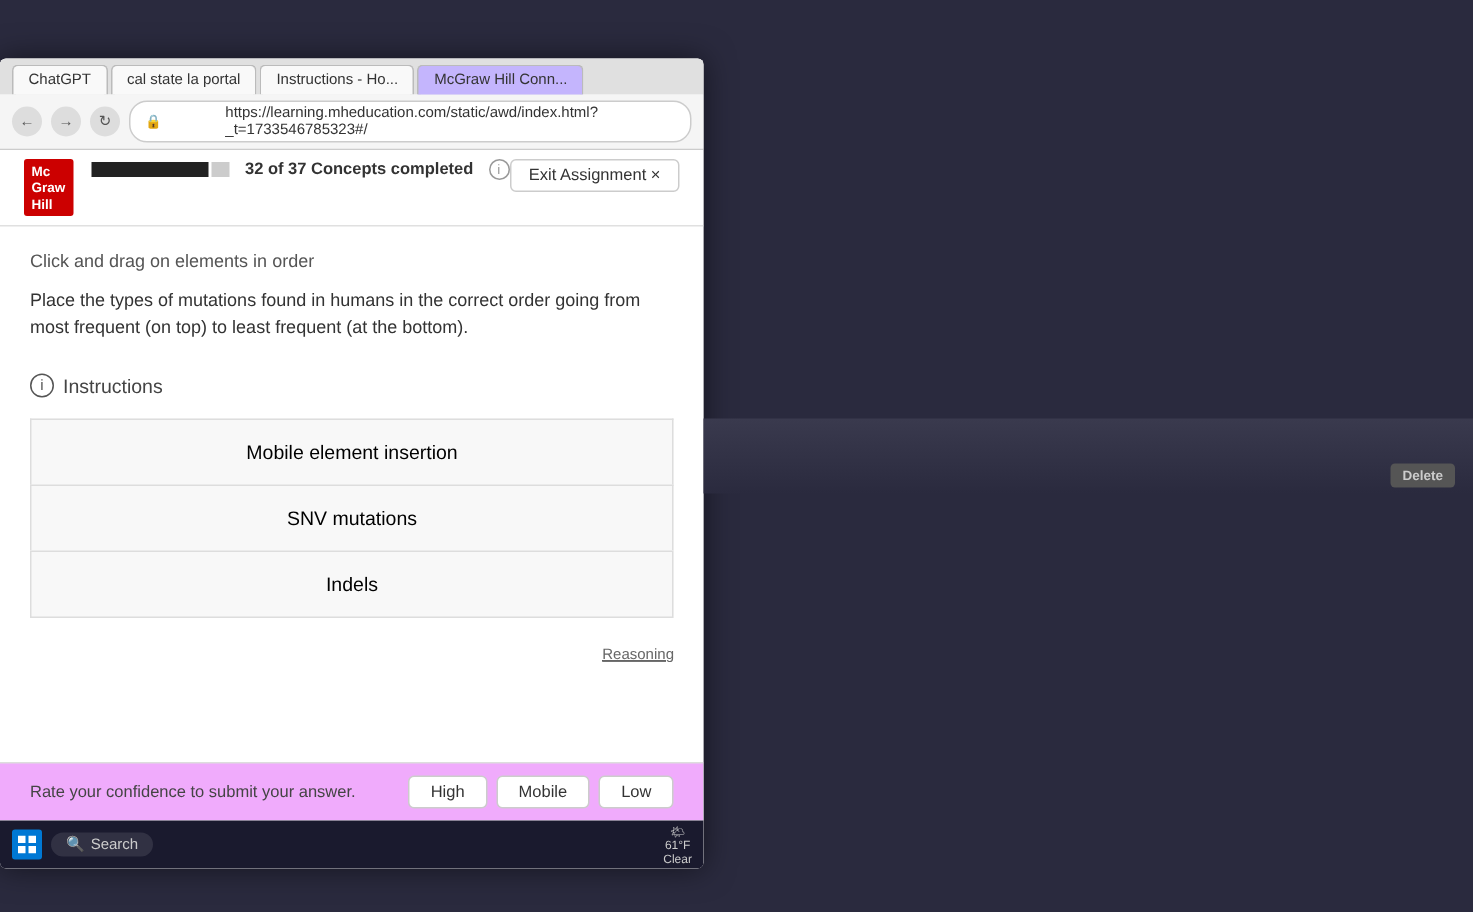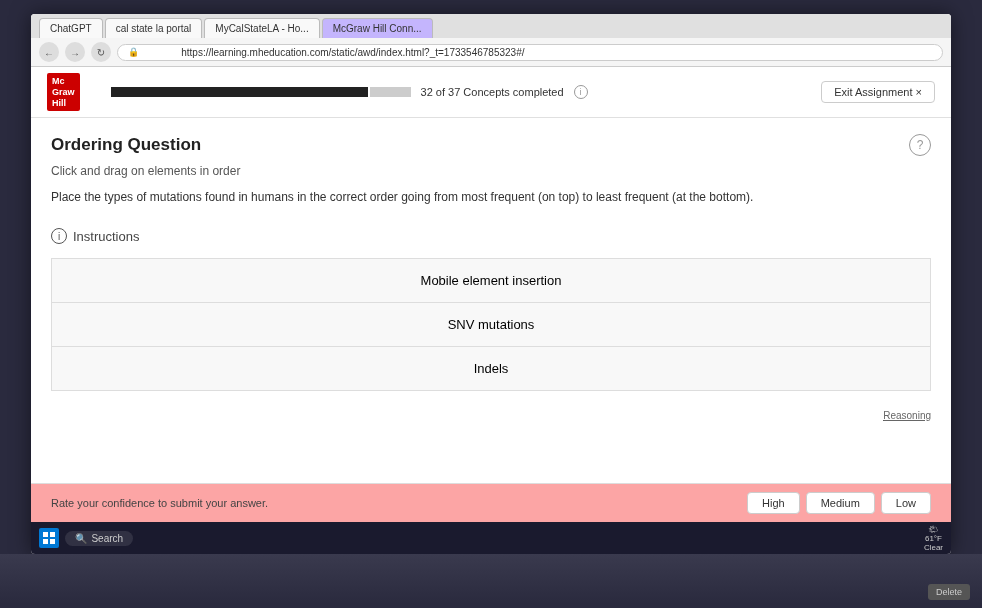--- a/index.html
+++ b/index.html
@@ -14,21 +14,21 @@
       background: #1a1a2e;
       font-family: Arial, sans-serif;
       overflow: hidden;
     }
 
     .laptop-frame {
       width: 982px;
       height: 608px;
       background: #2a2a3e;
       display: flex;
-      flex-direction: column;
+      flex-direction: row;
       align-items: center;
       justify-content: center;
       position: relative;
     }
 
     .screen {
       width: 920px;
       height: 540px;
       background: #fff;
       border-radius: 4px;
@@ -119,26 +119,25 @@
       flex: 1;
       overflow: hidden;
       background: #fff;
       display: flex;
       flex-direction: column;
     }
 
     
     .top-bar {
       display: flex;
-      align-items: center;
+      align-items: flex-start;
       padding: 6px 16px;
       background: #fff;
       border-bottom: 1px solid #e0e0e0;
       flex-shrink: 0;
-      gap: 19px;
     }
 
     .mc-logo {
       background: #cc0000;
       color: #fff;
       font-size: 9px;
       font-weight: bold;
       padding: 3px 5px;
       border-radius: 2px;
       line-height: 1.2;
@@ -170,21 +169,21 @@
       background: #222;
     }
 
     .progress-segment.empty {
       background: #ccc;
     }
 
     .progress-text {
       font-size: 11px;
       color: #333;
-      font-weight: 400;
+      font-weight: 700;
     }
 
     .info-icon-small {
       width: 14px;
       height: 14px;
       border-radius: 50%;
       border: 1px solid #999;
       display: flex;
       align-items: center;
       justify-content: center;
@@ -296,21 +295,21 @@
     }
 
     .ordering-item:not(:last-child) {
       border-bottom: none;
     }
 
     
     .bottom-section {
       border-top: 1px solid #ddd;
       padding: 8px 20px;
-      background: #fca5a5;
+      background: #f0abfc;
       display: flex;
       align-items: center;
       justify-content: space-between;
       flex-shrink: 0;
       gap: 32px;
     }
 
     .confidence-label {
       font-size: 11px;
       color: #444;
@@ -405,38 +404,39 @@
       padding: 4px 12px;
     }
 
     .delete-key {
       background: #555;
       color: #ccc;
       font-size: 9px;
       padding: 3px 8px;
       border-radius: 3px;
       cursor: pointer;
+      font-weight: bold;
     }
   </style>
 </head>
 <body>
 
 <div class="laptop-frame">
   <div class="screen">
 
     <div class="browser-chrome">
       <div class="browser-tabs">
         <div class="tab">
           <span>ChatGPT</span>
         </div>
         <div class="tab">
           <span>cal state la portal</span>
         </div>
         <div class="tab">
-          <span>MyCalStateLA - Ho...</span>
+          <span>Instructions - Ho...</span>
         </div>
         <div class="tab active">
           <span>McGraw Hill Conn...</span>
         </div>
       </div>
       <div class="browser-toolbar">
         <button class="nav-btn">←</button>
         <button class="nav-btn">→</button>
         <button class="nav-btn">↻</button>
         <div class="address-bar">
@@ -460,24 +460,20 @@
             <div class="progress-segment filled" style="flex:32;"></div>
             <div class="progress-segment empty" style="flex:5;"></div>
           </div>
           <span class="progress-text">32 of 37 Concepts completed</span>
           <div class="info-icon-small">i</div>
         </div>
         <button class="exit-btn">Exit Assignment ×</button>
       </div>
 
       <div class="main-area">
-        <div class="question-header">
-          <h2 class="question-title">Ordering Question</h2>
-          <div class="help-icon">?</div>
-        </div>
 
         <p class="subtitle">Click and drag on elements in order</p>
 
         <p class="instructions-text">
           <span>Place the types of mutations found in humans in the correct order going from most frequent (on top) to least frequent (at the bottom).</span>
         </p>
 
         <div class="instructions-section">
           <div class="instructions-circle">i</div>
           <span class="instructions-label">Instructions</span>
@@ -497,21 +493,21 @@
 
         <div style="text-align:right; margin-bottom:4px;text-decoration:underline;">
           <span class="reasoning-link">Reasoning</span>
         </div>
       </div>
 
       <div class="bottom-section">
         <span class="confidence-label">Rate your confidence to submit your answer.</span>
         <div class="confidence-buttons">
           <button class="conf-btn">High</button>
-          <button class="conf-btn">Medium</button>
+          <button class="conf-btn">Mobile</button>
           <button class="conf-btn">Low</button>
         </div>
       </div>
 
     </div>
 
     <div class="taskbar">
       <div class="taskbar-left">
         <div class="windows-btn">
           <svg width="12" height="12" viewBox="0 0 12 12">

